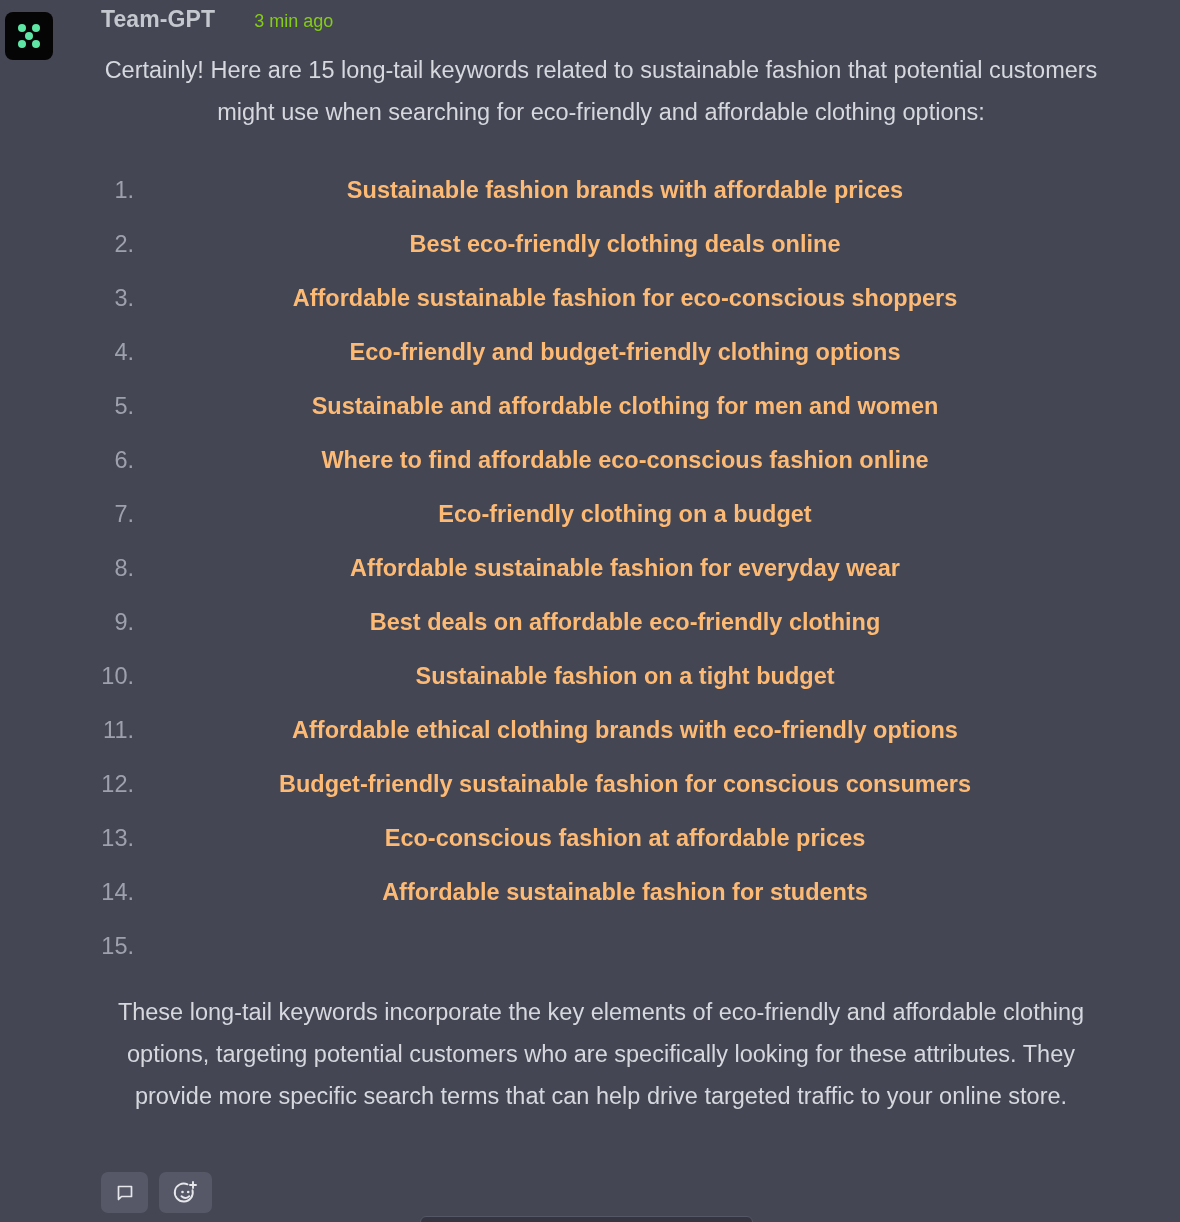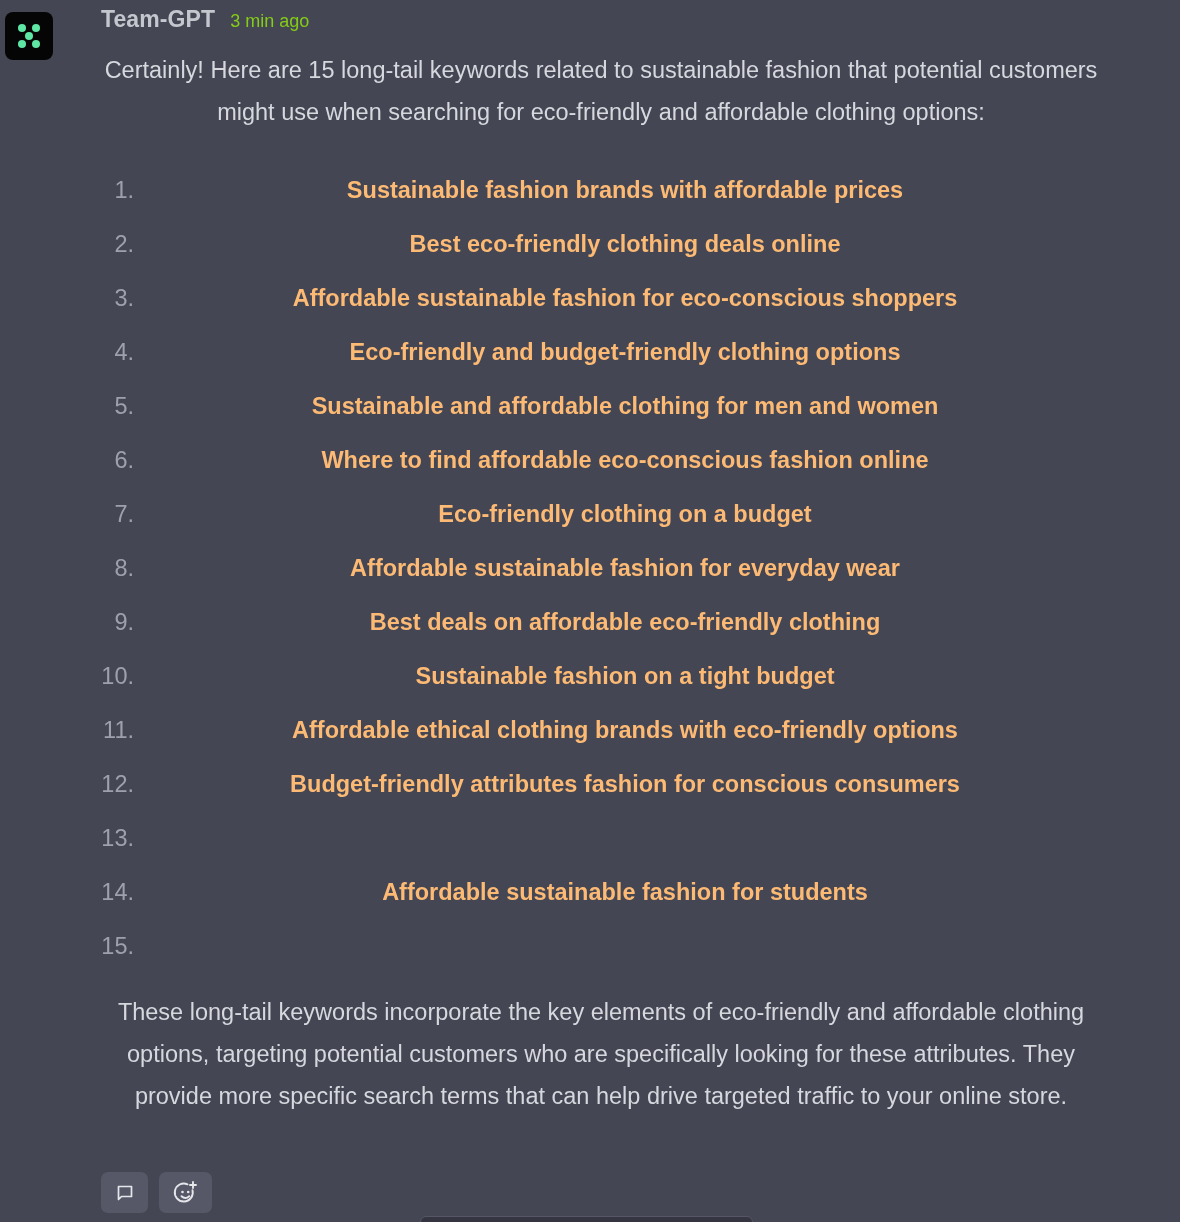--- a/index.html
+++ b/index.html
@@ -38,20 +38,21 @@
       border-radius: 50%;
       background: #5ee6a4;
     }
     .header {
       position: absolute;
       left: 101px;
       top: 6px;
       height: 34px;
       display: flex;
       align-items: baseline;
+      gap: 24px;
     }
     .author {
       font-size: 23px;
       font-weight: bold;
       color: #c5c7ce;
       letter-spacing: 0.1px;
     }
     .timestamp {
       font-size: 18px;
       color: #84cc16;
@@ -157,22 +158,22 @@
       <li><span class="num">2.</span><span class="txt">Best eco-friendly clothing deals online</span></li>
       <li><span class="num">3.</span><span class="txt">Affordable sustainable fashion for eco-conscious shoppers</span></li>
       <li><span class="num">4.</span><span class="txt">Eco-friendly and budget-friendly clothing options</span></li>
       <li><span class="num">5.</span><span class="txt">Sustainable and affordable clothing for men and women</span></li>
       <li><span class="num">6.</span><span class="txt">Where to find affordable eco-conscious fashion online</span></li>
       <li><span class="num">7.</span><span class="txt">Eco-friendly clothing on a budget</span></li>
       <li><span class="num">8.</span><span class="txt">Affordable sustainable fashion for everyday wear</span></li>
       <li><span class="num">9.</span><span class="txt">Best deals on affordable eco-friendly clothing</span></li>
       <li><span class="num">10.</span><span class="txt">Sustainable fashion on a tight budget</span></li>
       <li><span class="num">11.</span><span class="txt">Affordable ethical clothing brands with eco-friendly options</span></li>
-      <li><span class="num">12.</span><span class="txt">Budget-friendly attributes fashion for conscious consumers</span></li>
-      <li><span class="num">13.</span></li>
+      <li><span class="num">12.</span><span class="txt">Budget-friendly sustainable fashion for conscious consumers</span></li>
+      <li><span class="num">13.</span><span class="txt">Eco-conscious fashion at affordable prices</span></li>
       <li><span class="num">14.</span><span class="txt">Affordable sustainable fashion for students</span></li>
       <li><span class="num">15.</span></li>
     </ol>
 
     <p class="outro">These long-tail keywords incorporate the key elements of eco-friendly and affordable clothing options, targeting potential customers who are specifically looking for these attributes. They provide more specific search terms that can help drive targeted traffic to your online store.</p>
   </div>
 
   <div class="actions">
     <div class="action-btn">
       <svg width="20" height="20" viewBox="0 0 20 20">

